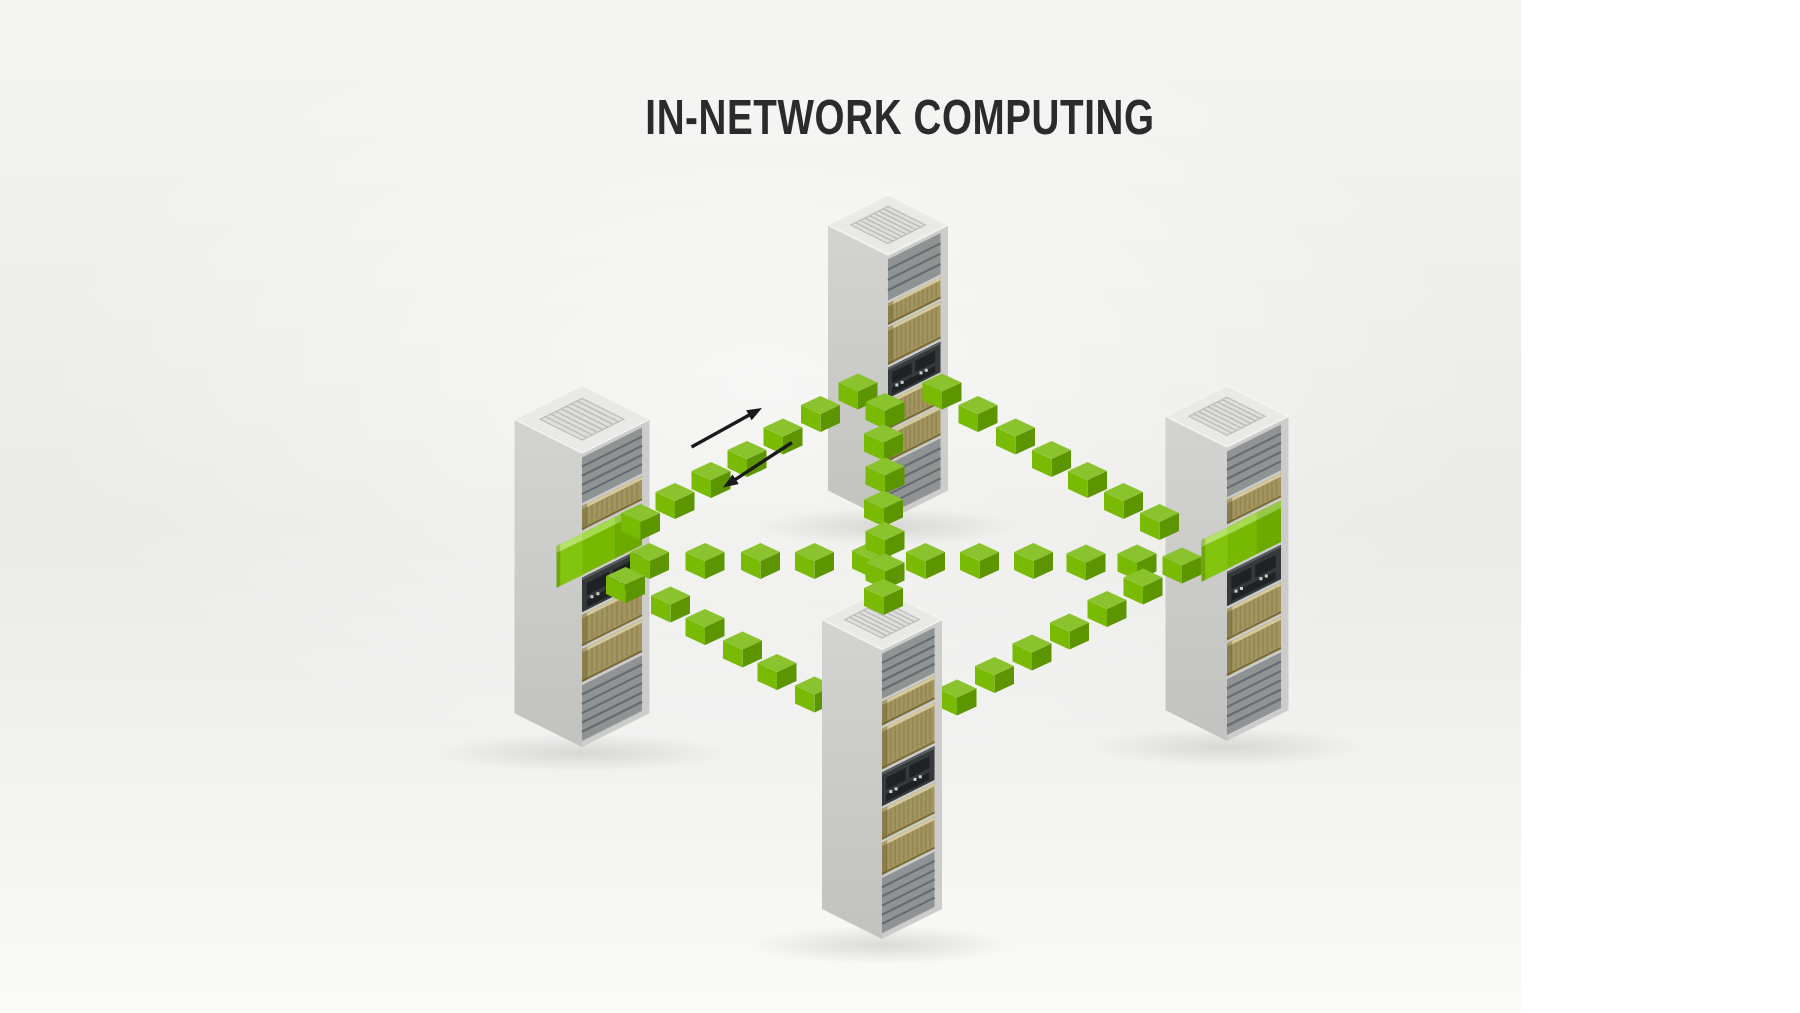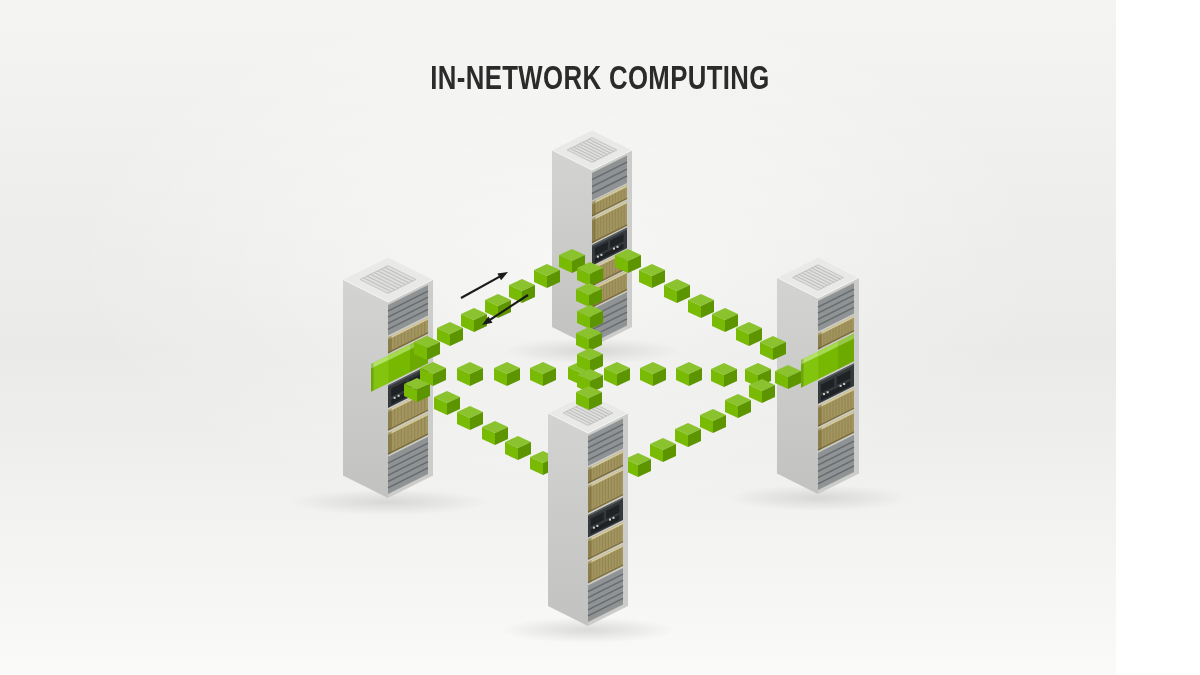--- a/index.html
+++ b/index.html
@@ -1,17 +1,17 @@
 <!DOCTYPE html>
 <html><head>
 <meta charset="utf-8">
 <style>
   html,body { margin:0; padding:0; background:#ffffff; }
   .stage {
-    position:relative; width:1116px; height:675px; overflow:hidden;
+    position:relative; width:1014px; height:675px; overflow:hidden;
     background:
       radial-gradient(ellipse 700px 380px at 50% 38%, rgba(255,255,255,0.55), rgba(255,255,255,0) 70%),
       linear-gradient(180deg, var(--bg-top,#f4f4f2) 0%, var(--bg-mid,#eaeae8) 52%, var(--bg-bottom,#fafaf9) 100%);
     font-family:"Liberation Sans","DejaVu Sans",sans-serif;
   }
   .title {
     position:absolute; top:61px; left:0; width:1200px; margin:0;
     text-align:center; font-size:33px; line-height:33px; font-weight:700;
     letter-spacing:0.5px; color:var(--title-color,#2b2b2b);
     transform:scaleX(0.78);

